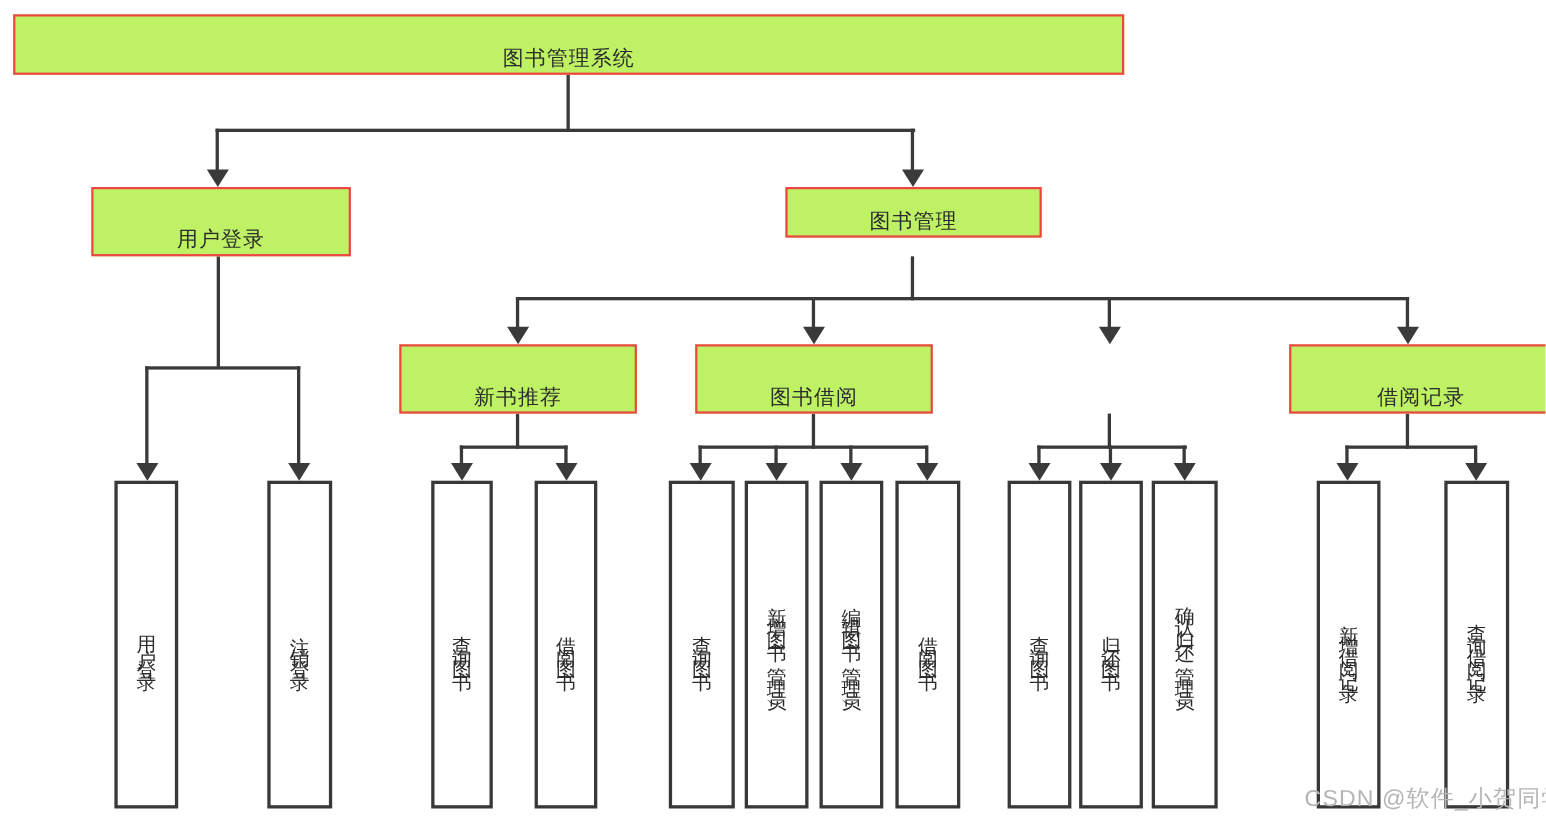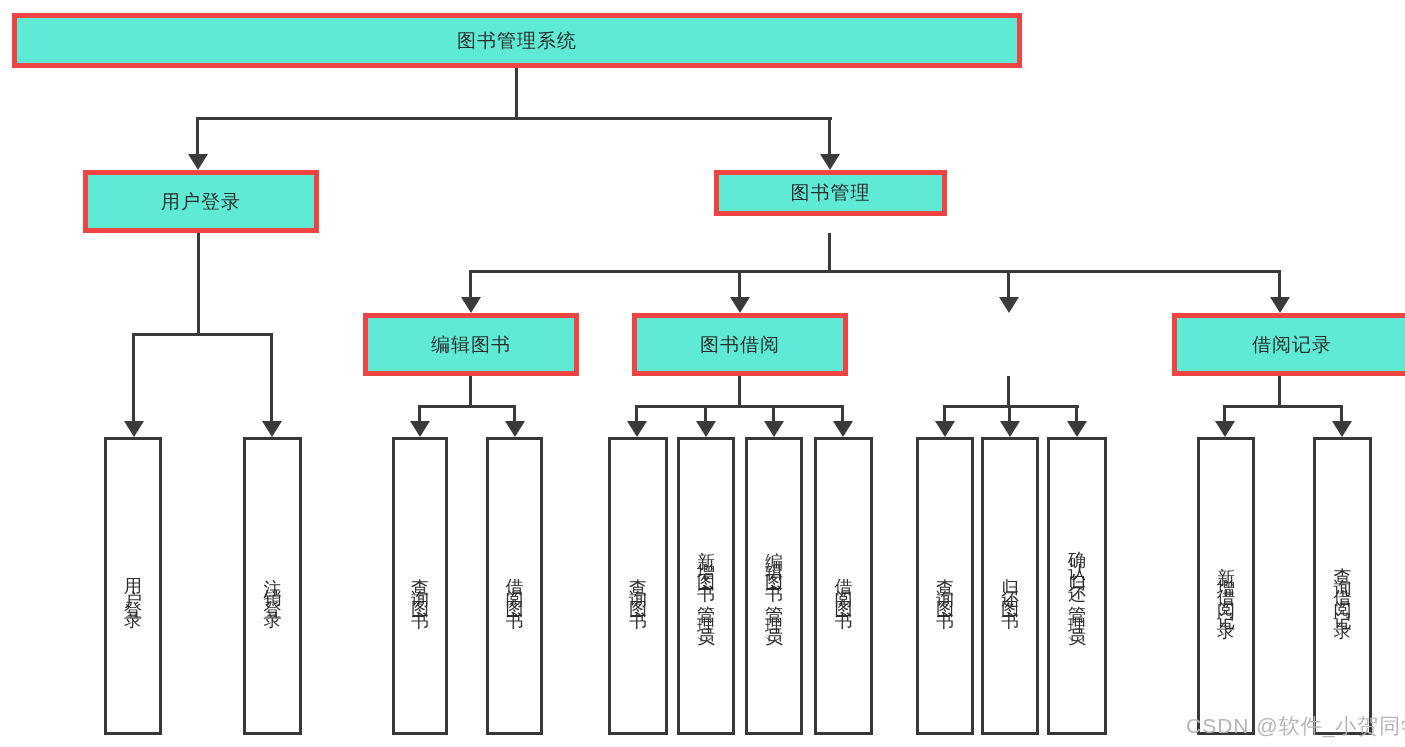--- a/index.html
+++ b/index.html
@@ -37,24 +37,24 @@
     height: 0;
     border-left: 10px solid transparent;
     border-right: 10px solid transparent;
     border-top: 16px solid #3a3a3a;
     z-index: 1;
   }
   
   .node {
     position: absolute;
     box-sizing: border-box;
-    border: 5px solid #ef4444;
-    background: #5eead4;
+    border: 2px solid #ef4444;
+    background: #bef264;
     display: flex;
-    align-items: center;
+    align-items: flex-end;
     justify-content: center;
     z-index: 2;
   }
   .node .hlabel {
     font-size: 19px;
     letter-spacing: 1px;
     color: #2c2c2c;
     white-space: nowrap;
   }
   .leaf {
@@ -157,21 +157,21 @@
   </div>
 
   <div class="node" style="left:83px;top:170px;width:236px;height:63px">
     <span class="hlabel">用户登录</span>
   </div>
   <div class="node" style="left:714px;top:170px;width:233px;height:46px">
     <span class="hlabel">图书管理</span>
   </div>
 
   <div class="node" style="left:363px;top:313px;width:216px;height:63px">
-    <span class="hlabel">编辑图书</span>
+    <span class="hlabel">新书推荐</span>
   </div>
   <div class="node" style="left:632px;top:313px;width:216px;height:63px">
     <span class="hlabel">图书借阅</span>
   </div>
   <div class="node" style="left:1172px;top:313px;width:240px;height:63px">
     <span class="hlabel">借阅记录</span>
   </div>
 
   <div class="leaf" style="left:104px;width:58px">
     <span class="vlabel">用户登录</span>

